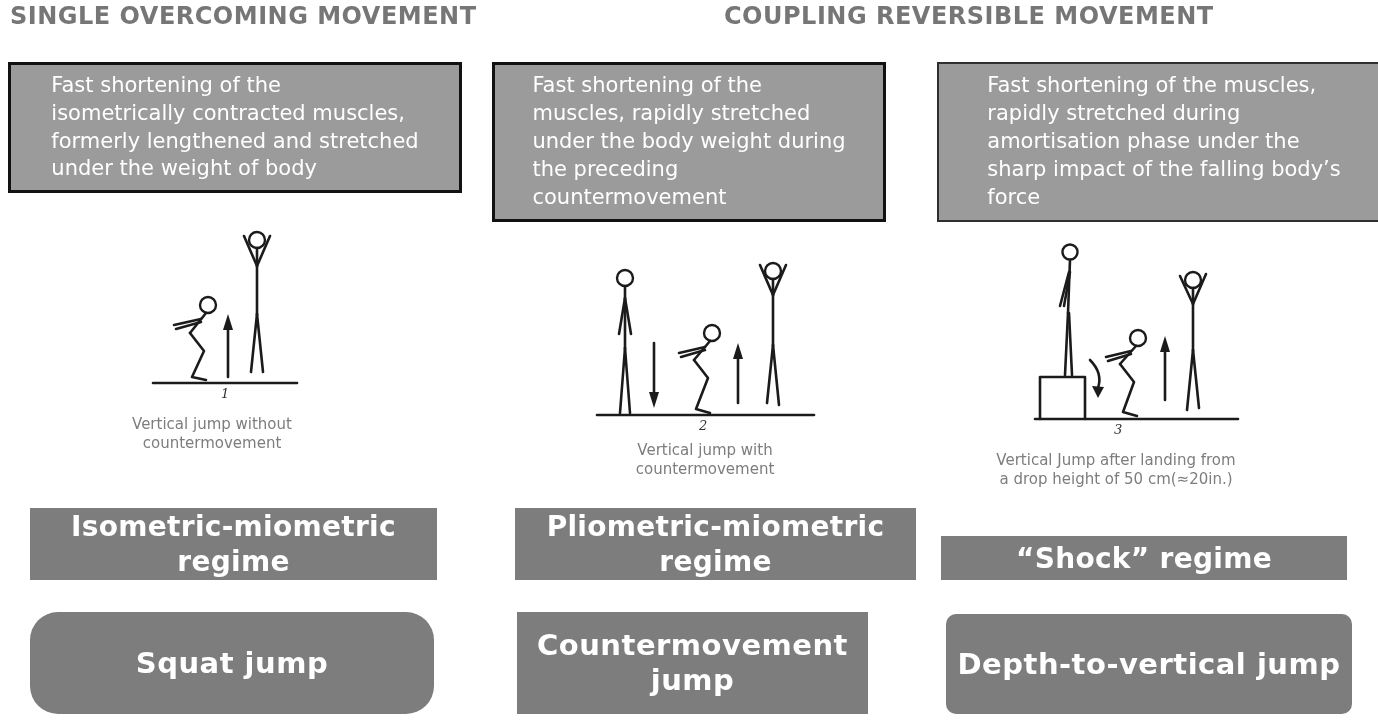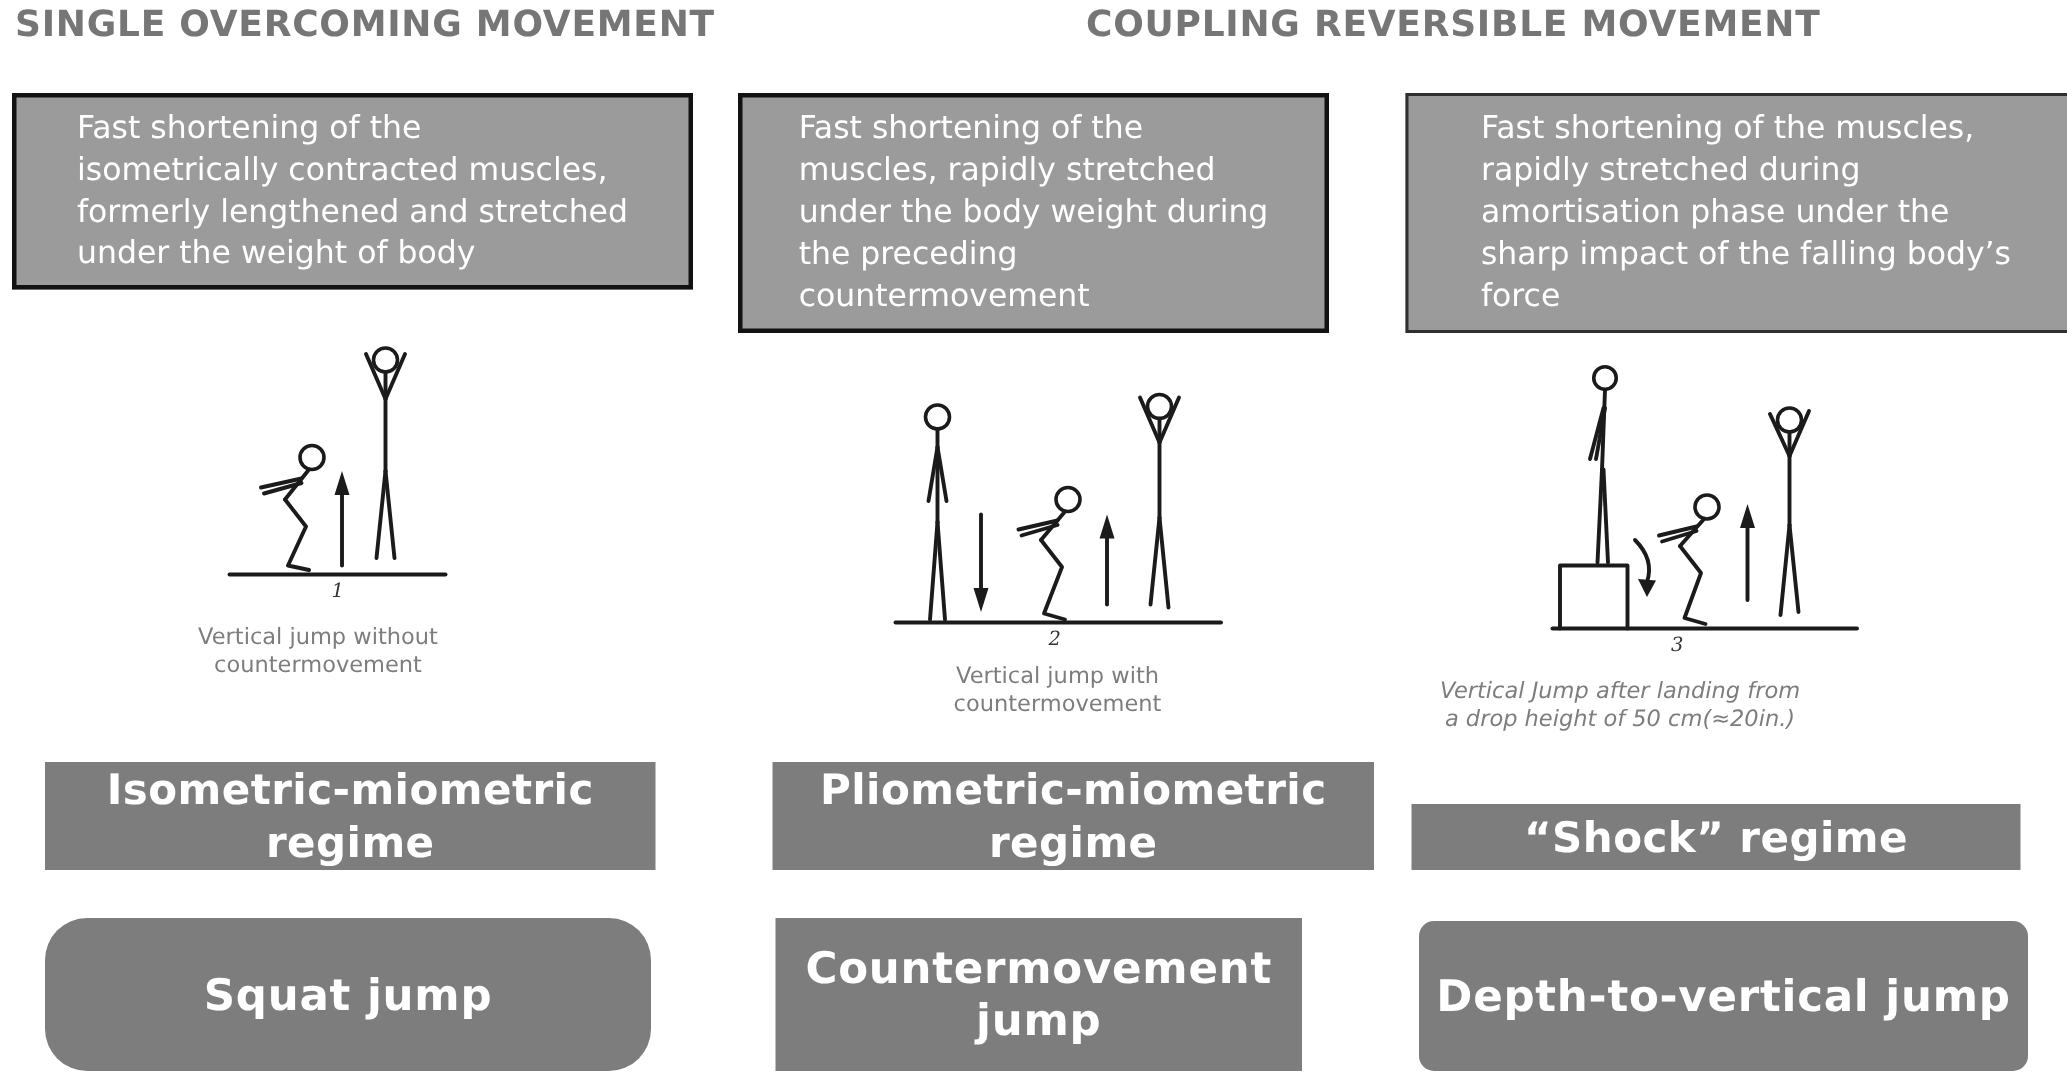--- a/index.html
+++ b/index.html
@@ -21,21 +21,21 @@
   }
   .desc1 { left:8px;   top:62px; width:454px; height:131px; }
   .desc2 { left:492px; top:62px; width:394px; height:160px; }
   .desc3 { left:937px; top:62px; width:454px; height:160px; border-width:2px; border-color:#2f2f2f; }
   .caption {
     position:absolute; color:#7d7d7d; font-size:15px; line-height:1.28;
     text-align:center; white-space:pre-line;
   }
   .caption1 { left:62px;  top:415px; width:300px; }
   .caption2 { left:555px; top:441px; width:300px; }
-  .caption3 { left:880px; top:451px; width:400px;font-style:italic; }
+  .caption3 { left:916px; top:451px; width:400px; }
   .solid {
     position:absolute; background:#7d7d7d; color:#ffffff; font-weight:bold;
     text-align:center; display:flex; align-items:center; justify-content:center;
     white-space:pre-line; box-sizing:border-box;
   }
   .regime { font-size:28px; line-height:1.25; letter-spacing:0.3px; }
   .regime1 { left:30px;  top:508px; width:407px; height:72px; }
   .regime2 { left:515px; top:508px; width:401px; height:72px; }
   .regime3 { left:941px; top:536px; width:406px; height:44px; }
   .jumpbox { font-size:29px; line-height:1.2; letter-spacing:0.5px; }

